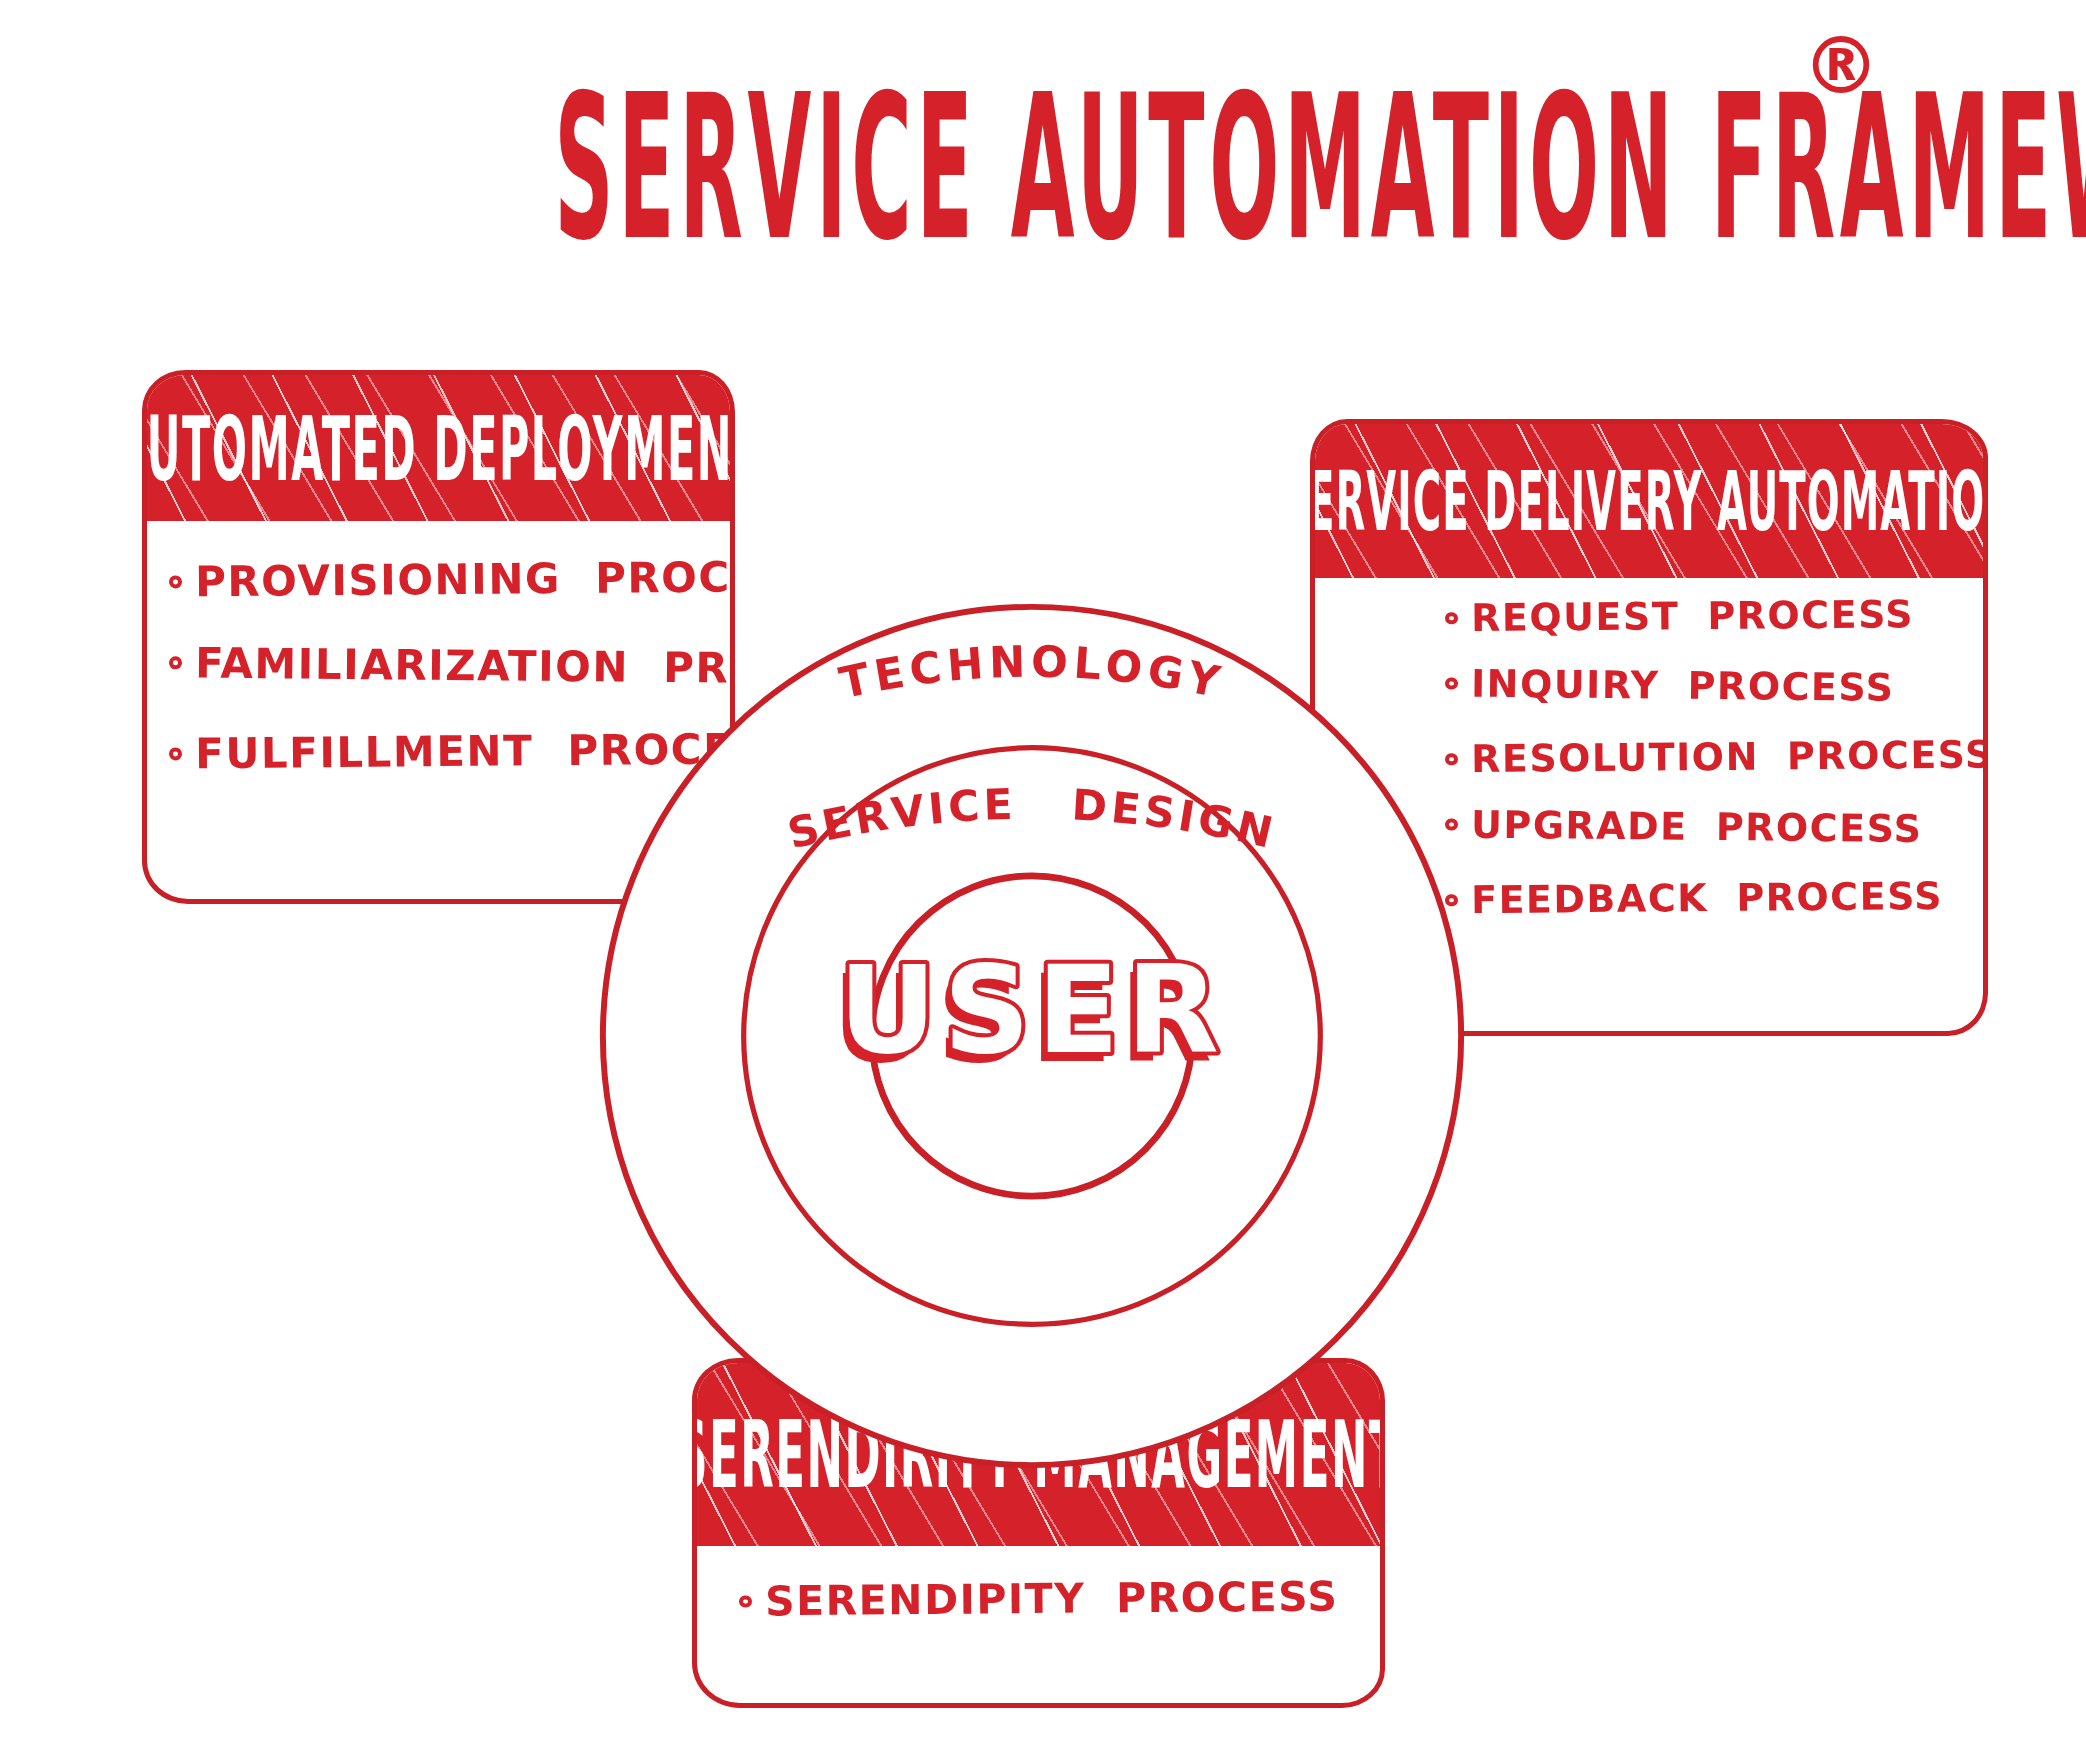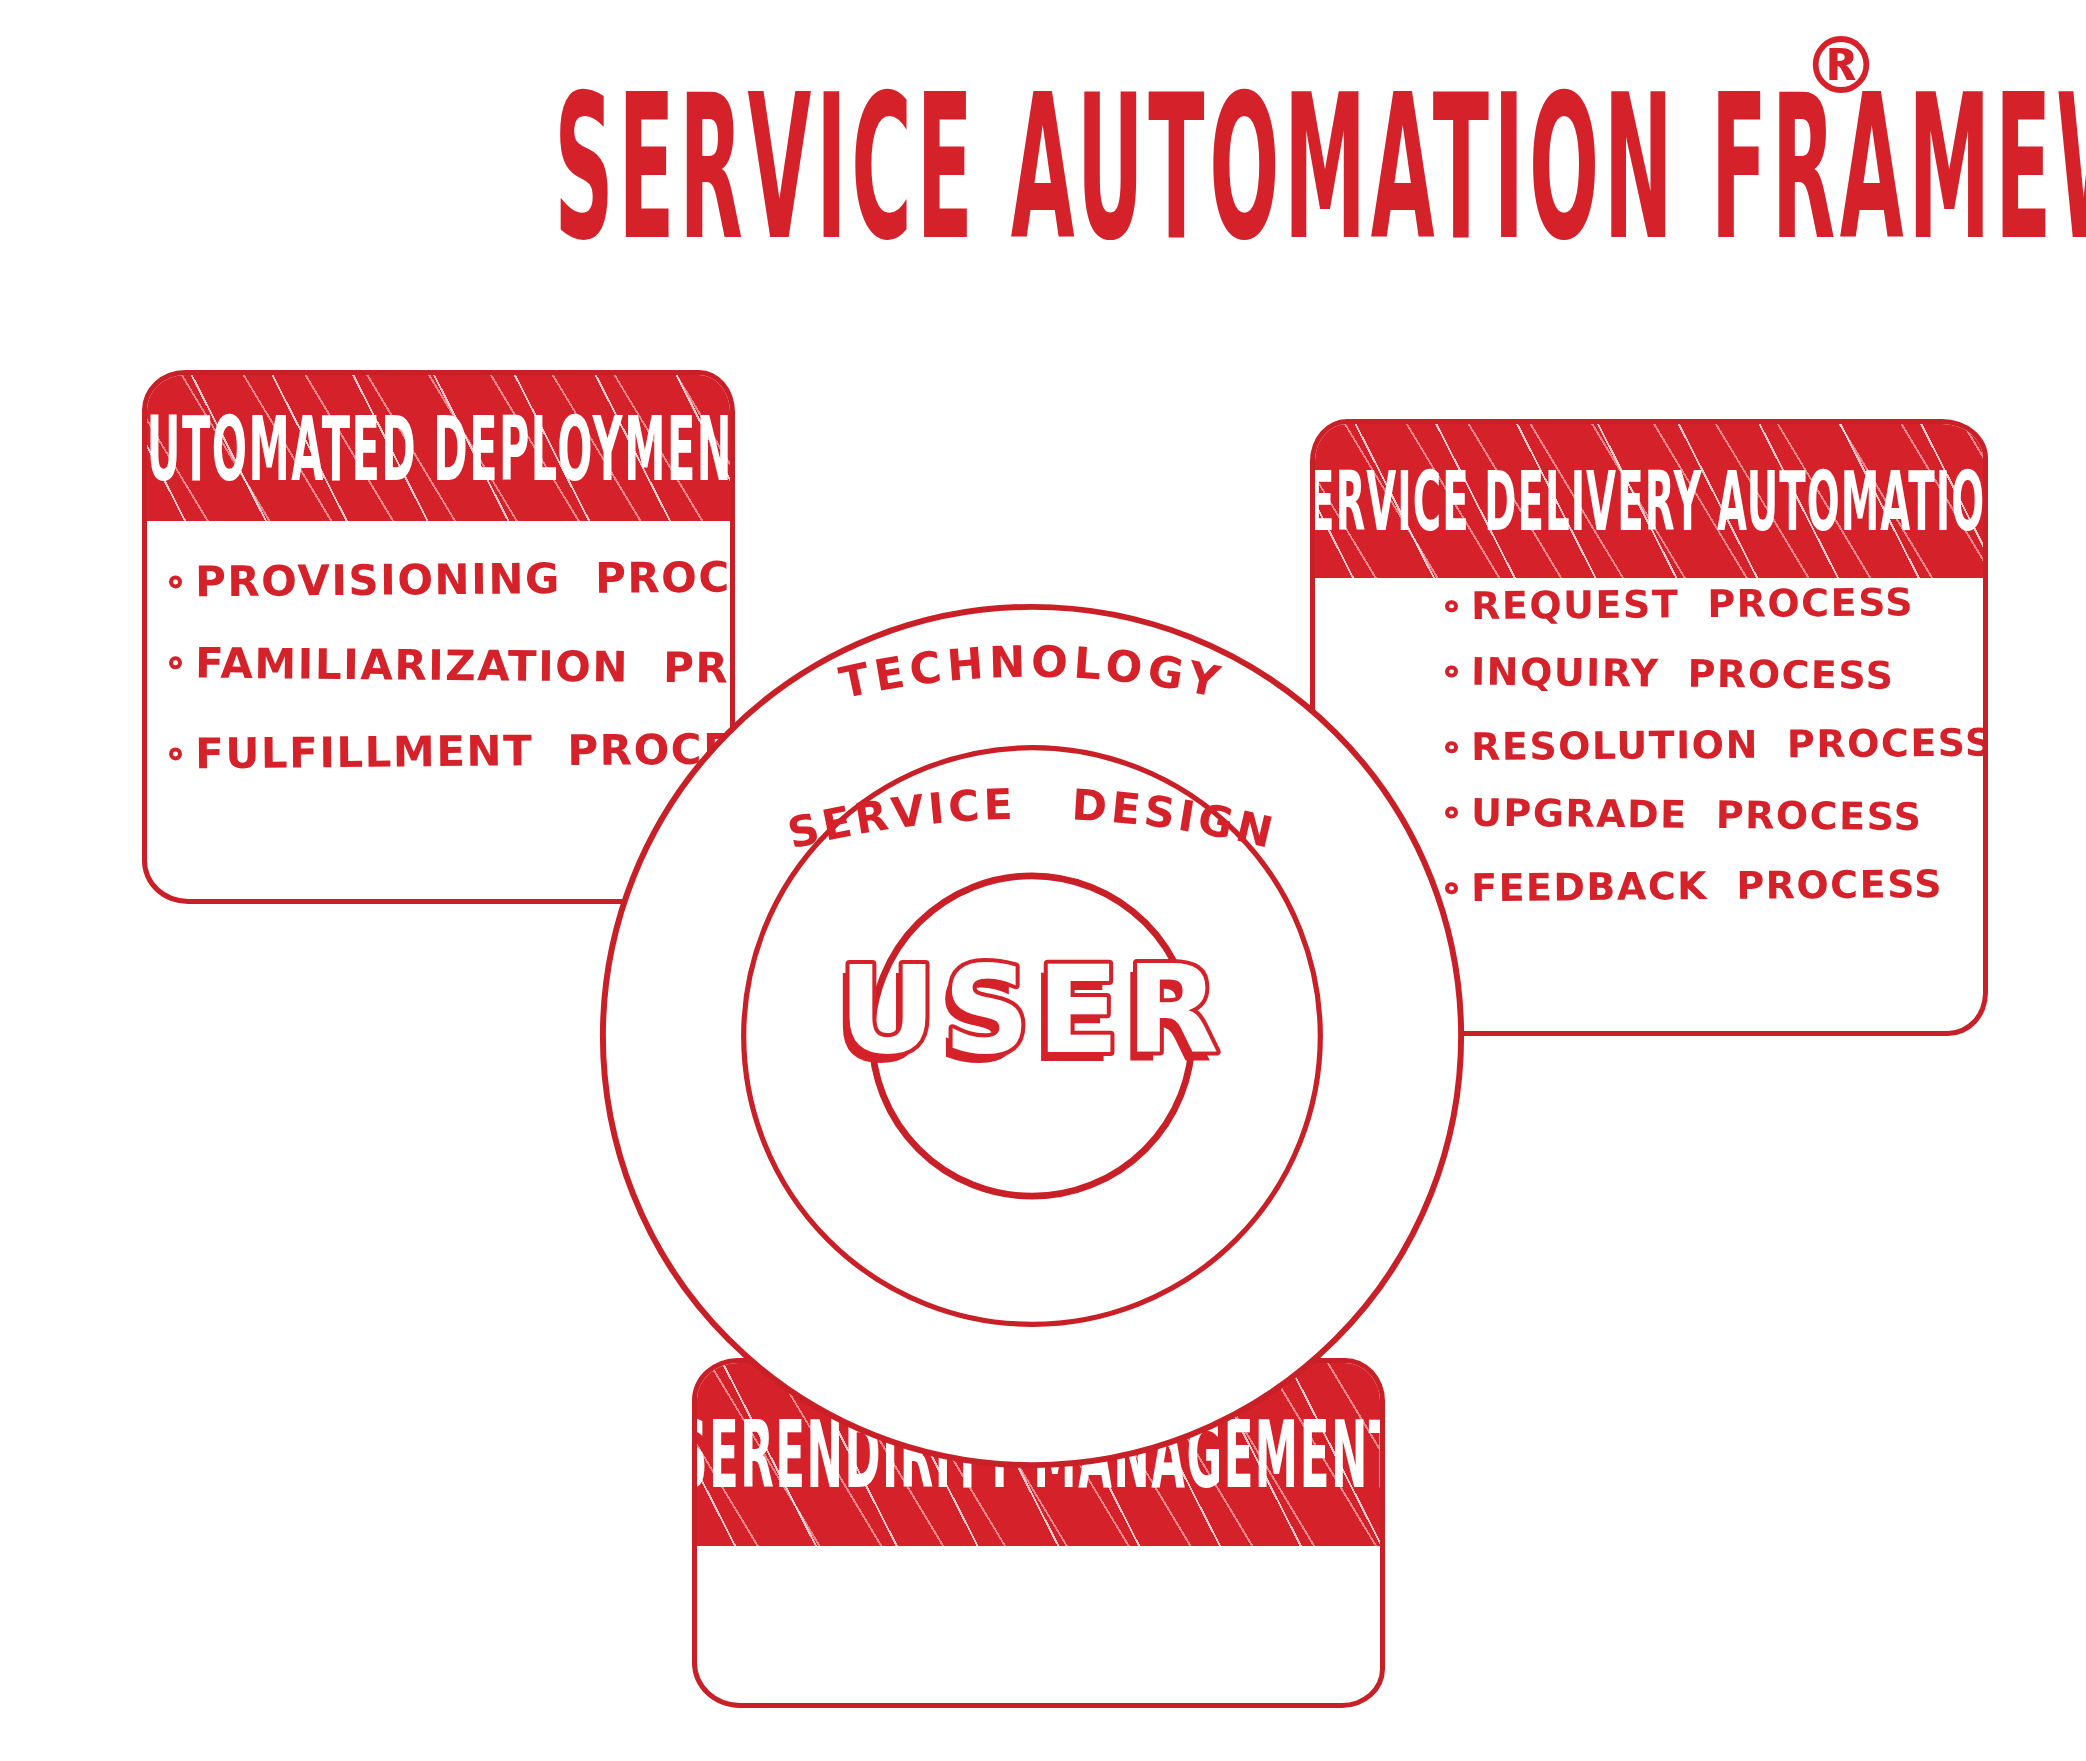--- a/index.html
+++ b/index.html
@@ -63,21 +63,21 @@
   .hdr-text{
     font-weight:700;white-space:nowrap;line-height:1;
     transform:scale(.68,1.45);
   }
   .box-left  .hdr-text{font-size:61px;letter-spacing:2.2px;}
   .box-right .hdr-text{font-size:57px;letter-spacing:1.5px;}
   .box-bottom .hdr-text{font-size:64px;letter-spacing:2.2px;}
 
   .items{list-style:none;display:flex;flex-direction:column;}
   .box-left  .items{margin-top:34px;padding-left:22.4px;gap:37px;}
-  .box-right .items{margin-top:2px;padding-left:130px;gap:22.4px;justify-content:flex-end;}
+  .box-right .items{margin-top:14px;padding-left:130px;gap:22.4px;justify-content:flex-end;}
   .box-bottom .items{margin-top:27px;align-items:center;}
 
   .item{
     display:flex;align-items:center;
     font-weight:700;color:var(--red);white-space:nowrap;
   }
   .box-left  .item{font-size:42px;letter-spacing:1.5px;word-spacing:18px;line-height:49px;}
   .box-right .item{font-size:38px;letter-spacing:1.5px;word-spacing:13.4px;line-height:48px;}
   .box-bottom .item{font-size:41px;letter-spacing:1.5px;word-spacing:15px;line-height:52px;}
   .item:nth-child(odd){transform:rotate(-.5deg);}
@@ -164,20 +164,26 @@
         <span class="bullet"></span>
         <span>FEEDBACK PROCESS</span>
       </li>
     </ul>
   </section>
 
   <section class="box box-bottom">
     <div class="box-header">
       <span class="hdr-text">SERENDIRITY MANAGEMENT</span>
     </div>
+    <ul class="items">
+      <li class="item">
+        <span class="bullet"></span>
+        <span>SERENDIPITY PROCESS</span>
+      </li>
+    </ul>
   </section>
 
   <svg class="circles" width="894" height="894" viewBox="0 0 1200 1200">
     <circle class="ring" cx="600" cy="600" r="576" stroke-width="8"></circle>
     <circle class="ring" cx="600" cy="600" r="387" stroke-width="7"></circle>
     <circle class="ring" cx="600" cy="600" r="215" stroke-width="9"></circle>
 
     <path id="arc-technology" d="M 200 193 A 1100 1100 0 0 1 1000 193" fill="none"></path>
     <path id="arc-design" d="M 180 378 A 1300 1300 0 0 1 1020 378" fill="none"></path>
 

